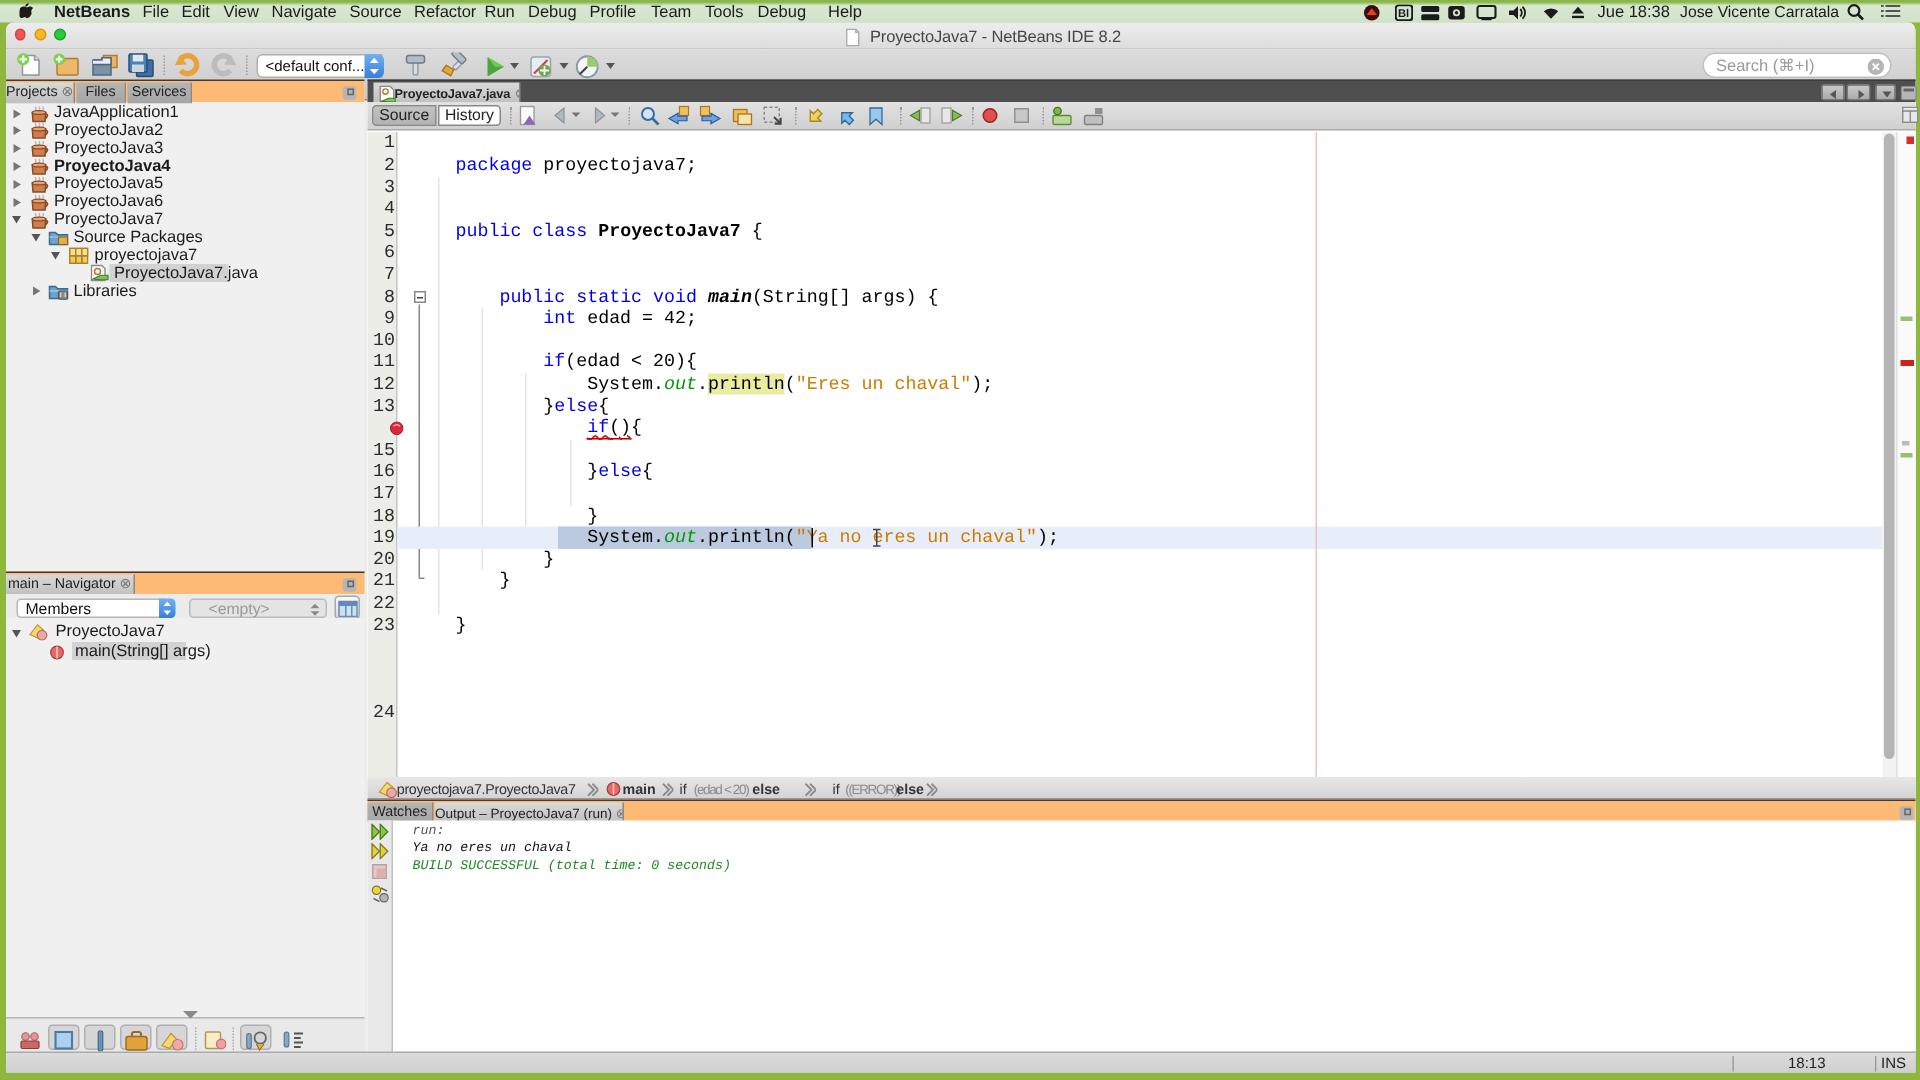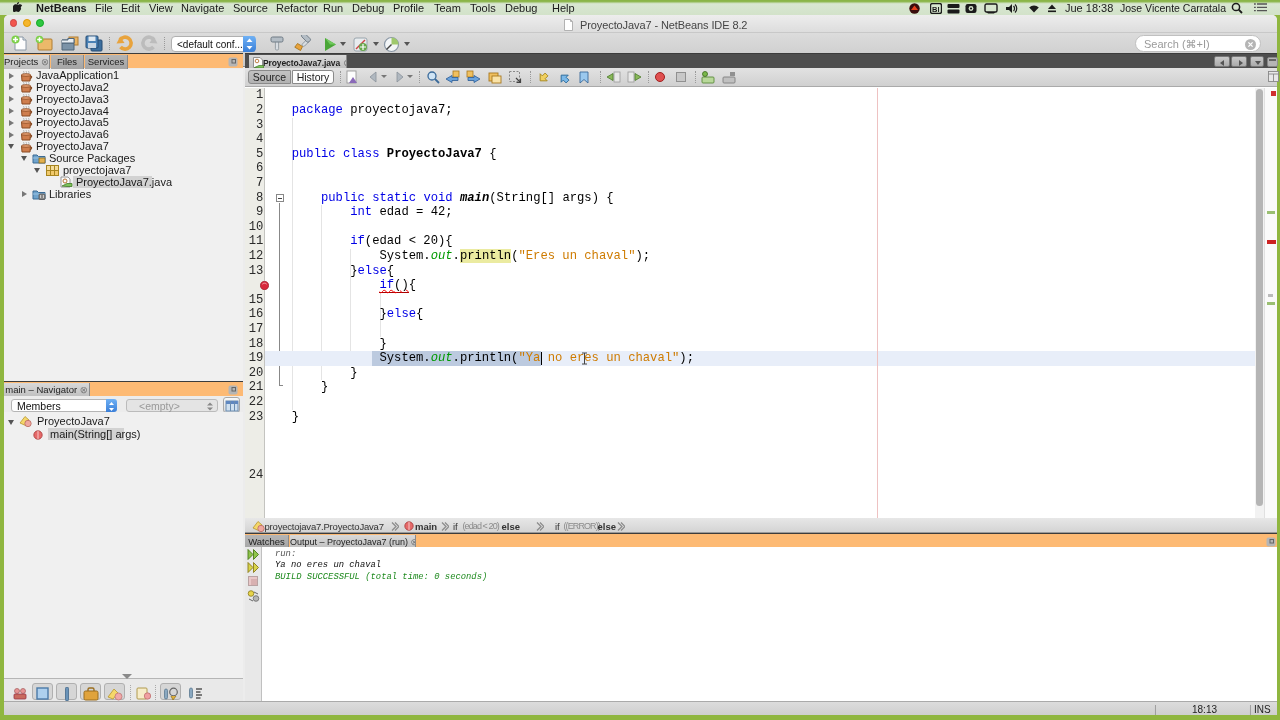--- a/index.html
+++ b/index.html
@@ -38,21 +38,21 @@
 
 #statusbar { position:absolute; left:0; top:686px; width:1273px; height:14px;
   background:linear-gradient(#dcdcdc,#cfcfcf); border-top:1px solid #aaa; font-size:11px; color:#222;}
 
 
 .mono { font-family:"Liberation Mono", monospace; }
 #editor { position:absolute; left:0; top:35px; width:1032px; height:430px; background:#fff; overflow:hidden; }
 .ln { position:absolute; left:0; width:18.3px; text-align:right; font-size:12.2px; color:#2a2a2a;
       font-family:"Liberation Mono", monospace; }
 .crow { position:absolute; white-space:pre; font-size:12.2px; line-height:14.6px;
-      font-family:"Liberation Mono", monospace; color:#000; }
+      font-family:"Liberation Mono", monospace; color:#000;margin-left:12px; }
 .kw { color:#0000e6; }
 .str { color:#ce7b00; }
 .fld { color:#009900; font-style:italic; }
 </style>
 </head>
 <body>
 
 <div id="menubar">
   <svg class="micon" style="left:13px;" width="10" height="11" viewBox="0 0 10 11">
       <path fill="#1b1b1b" d="M7.1 0c.1.8-.2 1.5-.7 2.1-.5.6-1.2.9-1.9.9C4.4 2.2 4.8 1.5 5.2 1 5.7.5 6.5.1 7.1 0zM9.6 8c-.3.8-.5 1.1-.9 1.8-.6.9-1.4 2-2.4 2-.9 0-1.1-.6-2.3-.6-1.2 0-1.5.6-2.3.6-1 0-1.7-1-2.3-1.9C-.3 8-.5 5.5.5 4.2c.7-1 1.8-1.5 2.8-1.5 1 0 1.7.6 2.5.6.8 0 1.3-.6 2.5-.6.9 0 1.8.5 2.5 1.3C9.3 5.1 8.7 7 9.6 8z" transform="scale(0.85)"></path>
@@ -258,21 +258,21 @@
           <ellipse cx="7" cy="5" rx="4.5" ry="1.3" fill="#e8a276" stroke="#8a4a22" stroke-width="0.8"></ellipse>
         </svg>
 <span class="abs" style="left:32px;top:24.7px;line-height:11px;">ProyectoJava3</span>
 <div class="abs" style="left:5px;top:39.05px;width:0;height:0;border-top:3.5px solid transparent;border-bottom:3.5px solid transparent;border-left:5px solid #777;"></div>
 <svg class="abs" style="left:15px;top:36.05px" width="14" height="12">
           <path d="M4.5 1 Q5.5 2.5 4.5 4 M7 1 Q8 2.5 7 4 M9.5 1 Q10.5 2.5 9.5 4" stroke="#b8b8b8" stroke-width="1" fill="none"></path>
           <path d="M2.5 5 H11.5 L11 11 H3 Z" fill="#cf7e4e" stroke="#8a4a22" stroke-width="1"></path>
           <path d="M11.5 6 Q14 6.5 11.2 9" stroke="#8a4a22" stroke-width="1.2" fill="none"></path>
           <ellipse cx="7" cy="5" rx="4.5" ry="1.3" fill="#e8a276" stroke="#8a4a22" stroke-width="0.8"></ellipse>
         </svg>
-<span class="abs" style="left:32px;top:36.55px;line-height:11px;">ProyectoJava4</span>
+<span class="abs" style="left:32px;top:36.55px;line-height:11px;font-weight:bold;">ProyectoJava4</span>
 <div class="abs" style="left:5px;top:50.9px;width:0;height:0;border-top:3.5px solid transparent;border-bottom:3.5px solid transparent;border-left:5px solid #777;"></div>
 <svg class="abs" style="left:15px;top:47.9px" width="14" height="12">
           <path d="M4.5 1 Q5.5 2.5 4.5 4 M7 1 Q8 2.5 7 4 M9.5 1 Q10.5 2.5 9.5 4" stroke="#b8b8b8" stroke-width="1" fill="none"></path>
           <path d="M2.5 5 H11.5 L11 11 H3 Z" fill="#cf7e4e" stroke="#8a4a22" stroke-width="1"></path>
           <path d="M11.5 6 Q14 6.5 11.2 9" stroke="#8a4a22" stroke-width="1.2" fill="none"></path>
           <ellipse cx="7" cy="5" rx="4.5" ry="1.3" fill="#e8a276" stroke="#8a4a22" stroke-width="0.8"></ellipse>
         </svg>
 <span class="abs" style="left:32px;top:48.4px;line-height:11px;">ProyectoJava5</span>
 <div class="abs" style="left:5px;top:62.75px;width:0;height:0;border-top:3.5px solid transparent;border-bottom:3.5px solid transparent;border-left:5px solid #777;"></div>
 <svg class="abs" style="left:15px;top:59.75px" width="14" height="12">

